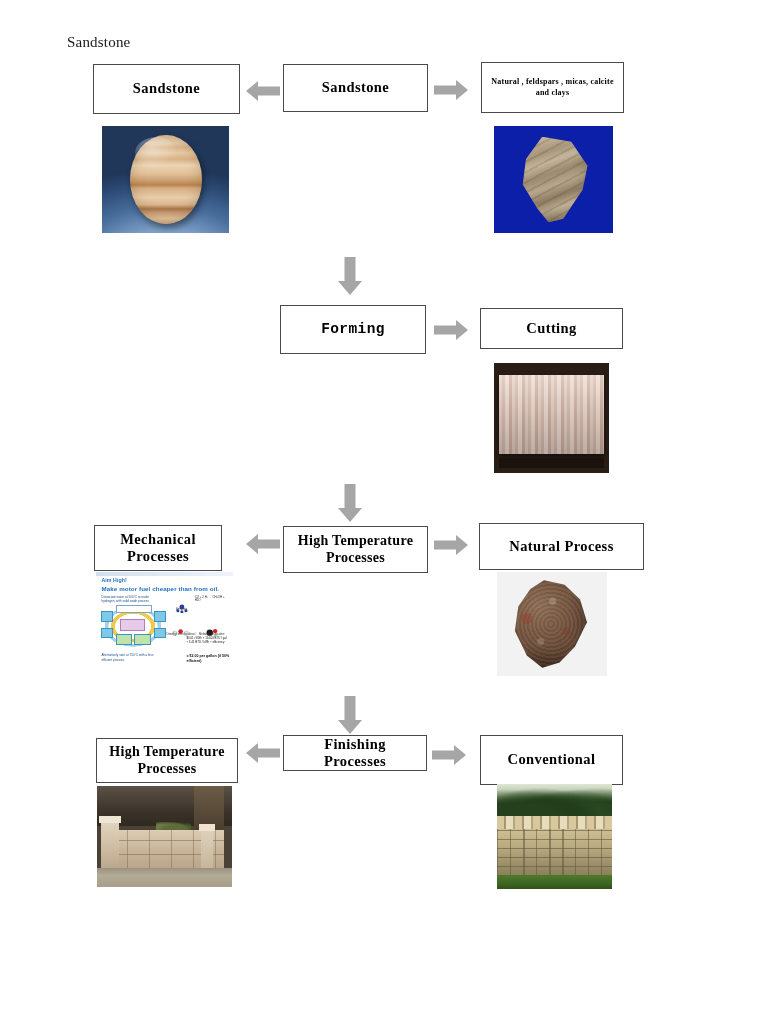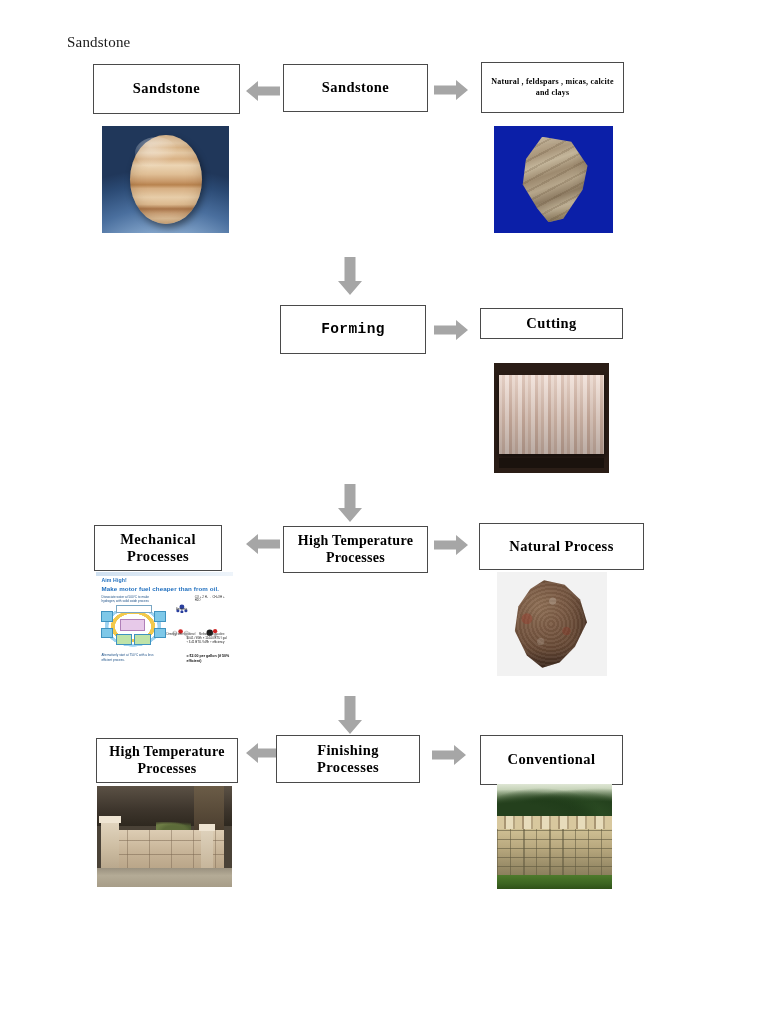--- a/index.html
+++ b/index.html
@@ -322,21 +322,21 @@
 <div class="box big" style="left:280px; top:305px; width:146px; height:49px;font-family:Liberation Mono, monospace;">
   <span class="lbl">Forming</span>
 </div>
 
 <div class="arrow" style="left:434px; top:319px;">
   <svg width="34" height="22" viewBox="0 0 34 22">
     <polygon points="34,11 22,1 22,6.5 0,6.5 0,15.5 22,15.5 22,21" fill="#a6a6a6"></polygon>
   </svg>
 </div>
 
-<div class="box big" style="left:480px; top:308px; width:143px; height:31px;">
+<div class="box big" style="left:480px; top:308px; width:143px; height:41px;">
   <span class="lbl">Cutting</span>
 </div>
 
 <div class="pic pic-slabs" style="left:494px; top:363px; width:115px; height:110px;">
   <div class="bg"></div>
   <div class="stack"></div>
   <div class="pallet"></div>
 </div>
 
 <div class="arrow" style="left:336px; top:484px;">
@@ -440,21 +440,21 @@
   <span class="lbl">High Temperature
 Processes</span>
 </div>
 
 <div class="arrow" style="left:246px; top:742px;">
   <svg width="34" height="22" viewBox="0 0 34 22">
     <polygon points="0,11 12,1 12,6.5 34,6.5 34,15.5 12,15.5 12,21" fill="#a6a6a6"></polygon>
   </svg>
 </div>
 
-<div class="box big" style="left:276px; top:735px; width:144px; height:48px;">
+<div class="box big" style="left:283px; top:735px; width:144px; height:36px;">
   <span class="lbl">Finishing
 Processes</span>
 </div>
 
 <div class="arrow" style="left:432px; top:744px;">
   <svg width="34" height="22" viewBox="0 0 34 22">
     <polygon points="34,11 22,1 22,6.5 0,6.5 0,15.5 22,15.5 22,21" fill="#a6a6a6"></polygon>
   </svg>
 </div>
 

